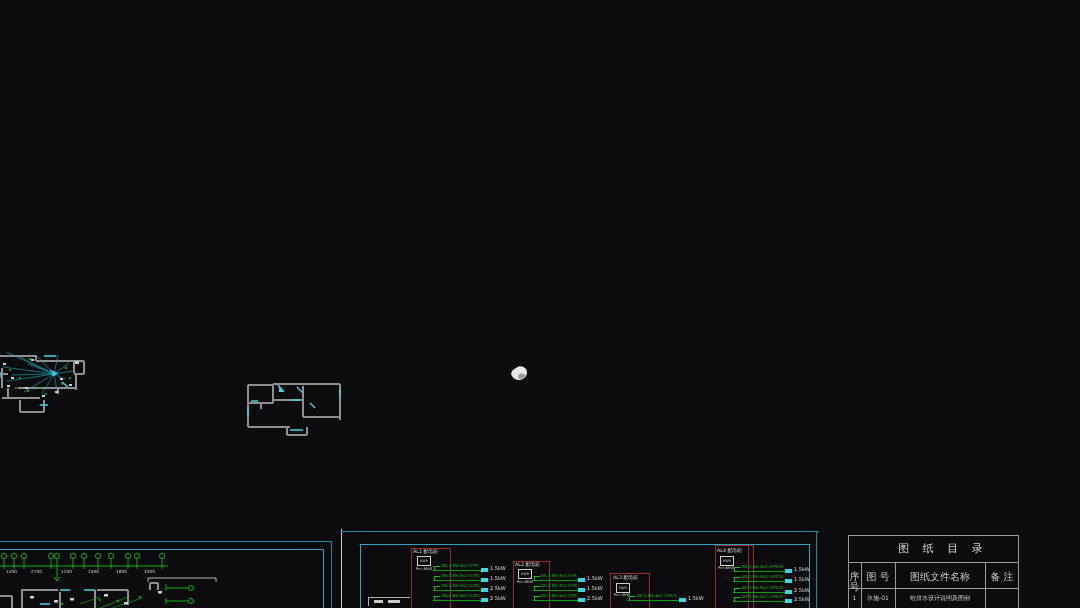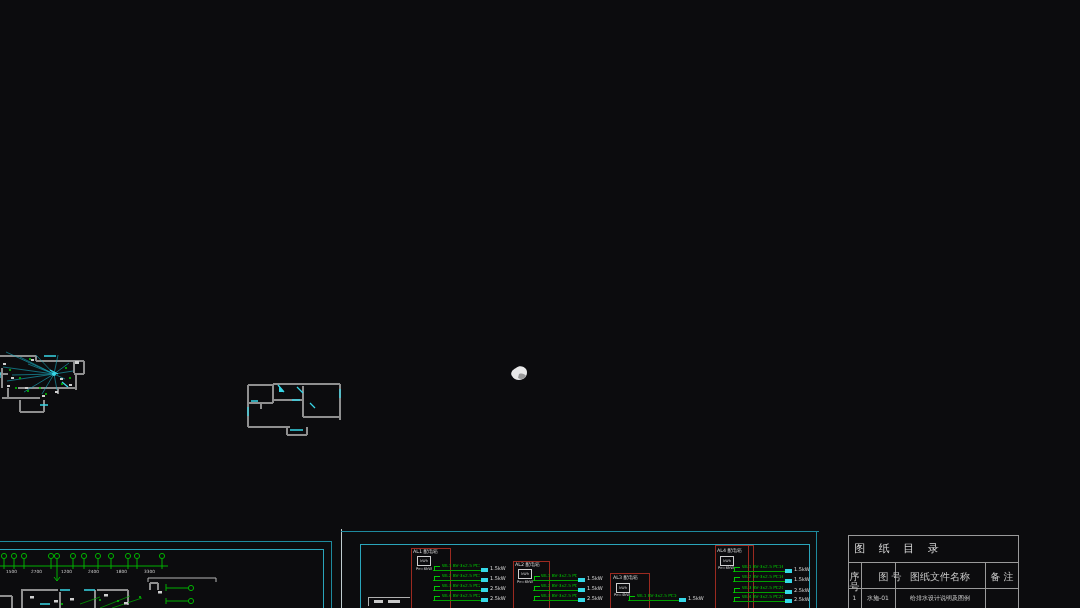--- a/index.html
+++ b/index.html
@@ -268,24 +268,24 @@
   <div>
     <div class="gryl" style="left:848px;top:535px;width:171px;height:1px;"></div>
     <div class="gryl" style="left:848px;top:535px;width:1px;height:73px;"></div>
     <div class="gryl" style="left:1018px;top:535px;width:1px;height:73px;"></div>
     <div class="gryl" style="left:848px;top:562px;width:171px;height:1px;"></div>
     <div class="gryl" style="left:848px;top:588px;width:171px;height:1px;"></div>
     <div class="gryl" style="left:861px;top:562px;width:1px;height:46px;"></div>
     <div class="gryl" style="left:895px;top:562px;width:1px;height:46px;"></div>
     <div class="gryl" style="left:985px;top:562px;width:1px;height:46px;"></div>
 
-    <div class="tcell" id="cat-title" style="left:804px;top:543px;width:190px;text-align:center;">图 纸 目 录</div>
+    <div class="tcell" id="cat-title" style="left:848px;top:543px;width:190px;text-align:center;">图 纸 目 录</div>
 
     <div class="tcell hdr" style="left:848px;top:572px;width:13px;">序号</div>
-    <div class="tcell hdr" style="left:861px;top:572px;width:34px;margin-left:12px;">图 号</div>
+    <div class="tcell hdr" style="left:861px;top:572px;width:34px;">图 号</div>
     <div class="tcell hdr" style="left:895px;top:572px;width:90px;">图纸文件名称</div>
     <div class="tcell hdr" style="left:985px;top:572px;width:34px;">备 注</div>
 
     <div class="tcell row" style="left:848px;top:595px;width:13px;">1</div>
     <div class="tcell row" style="left:861px;top:595px;width:34px;">水施-01</div>
     <div class="tcell row" style="left:895px;top:595px;width:90px;">给排水设计说明及图例</div>
     <div class="tcell row" style="left:985px;top:595px;width:34px;"></div>
   </div>
 
 </div>

